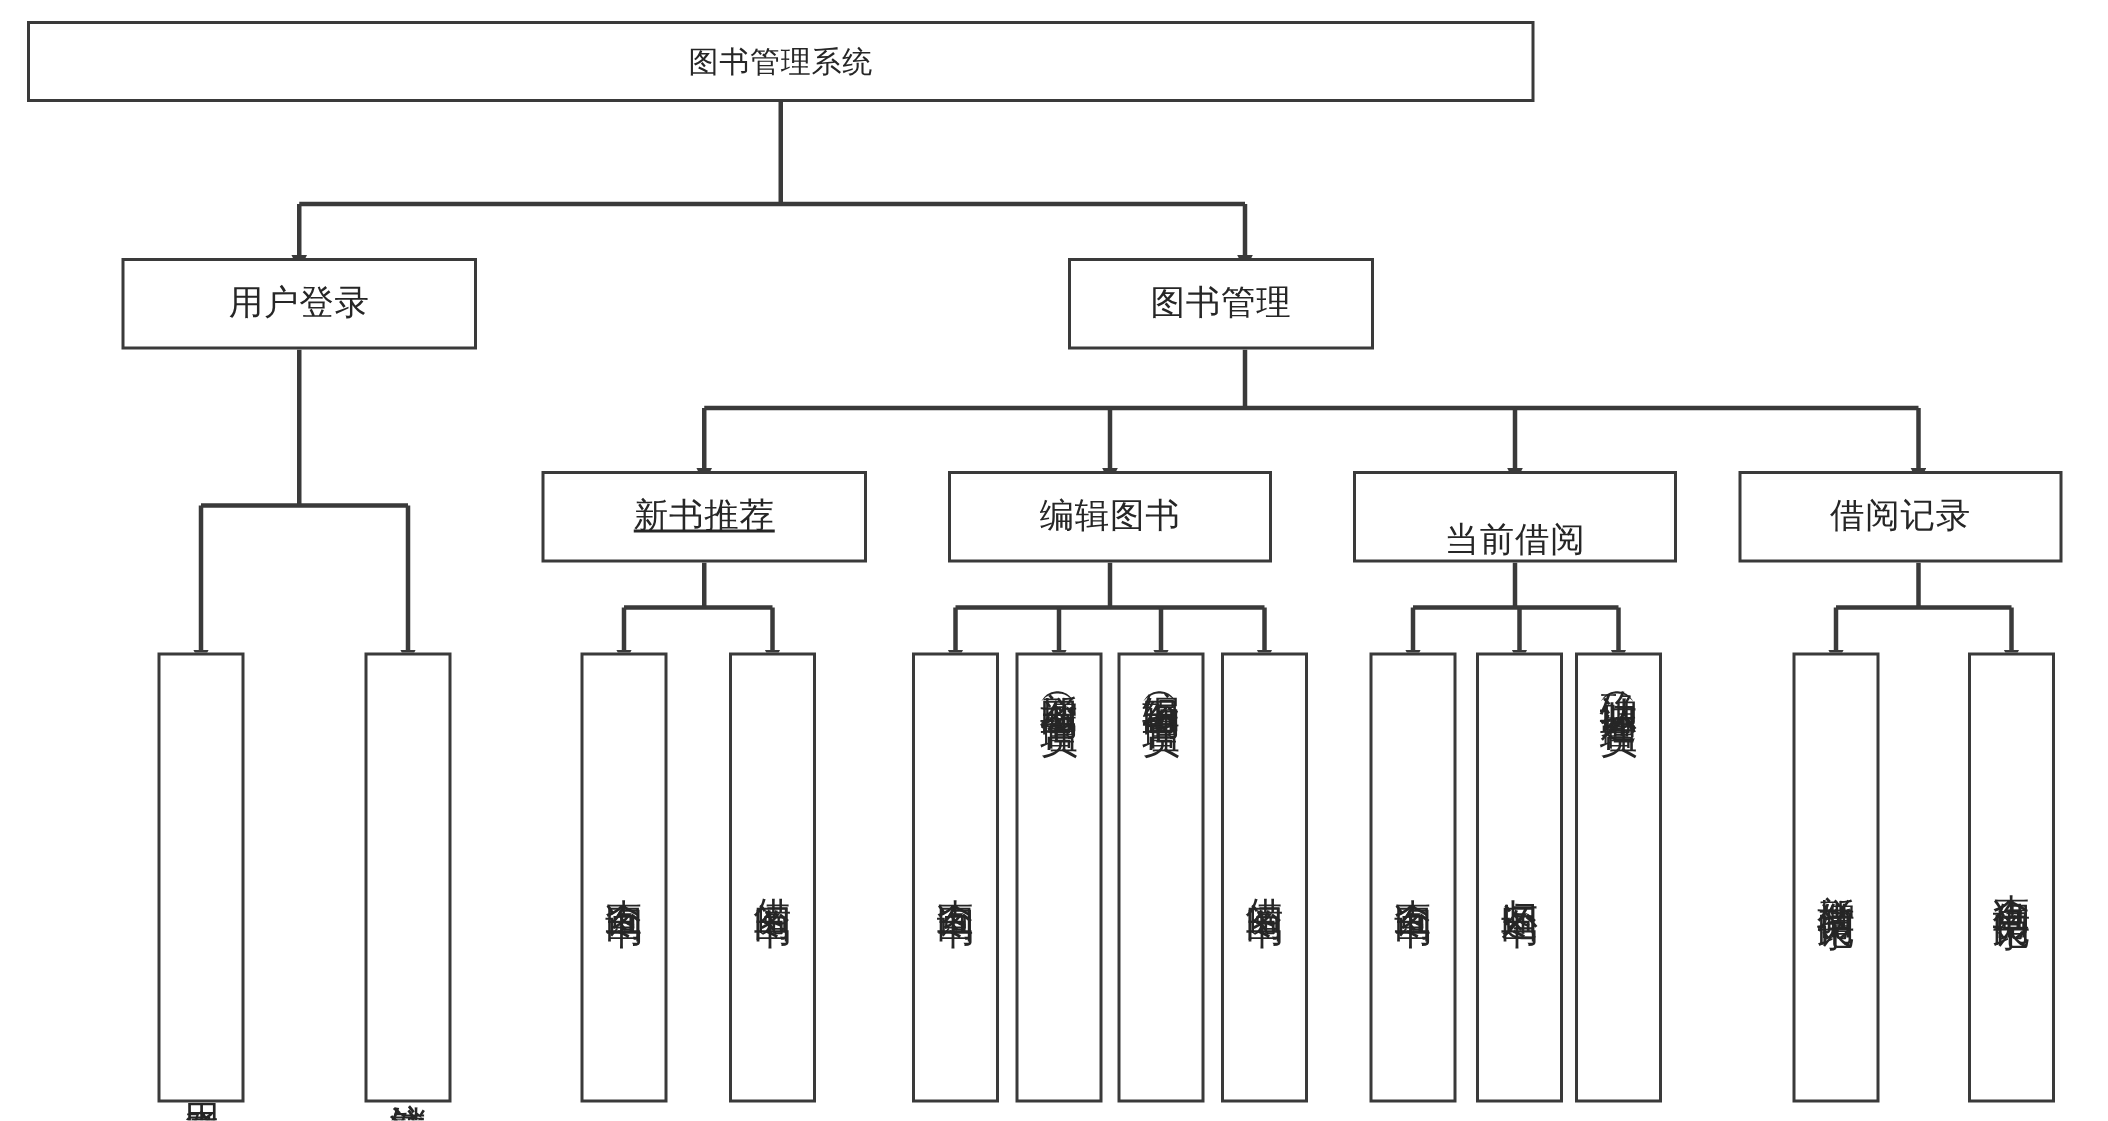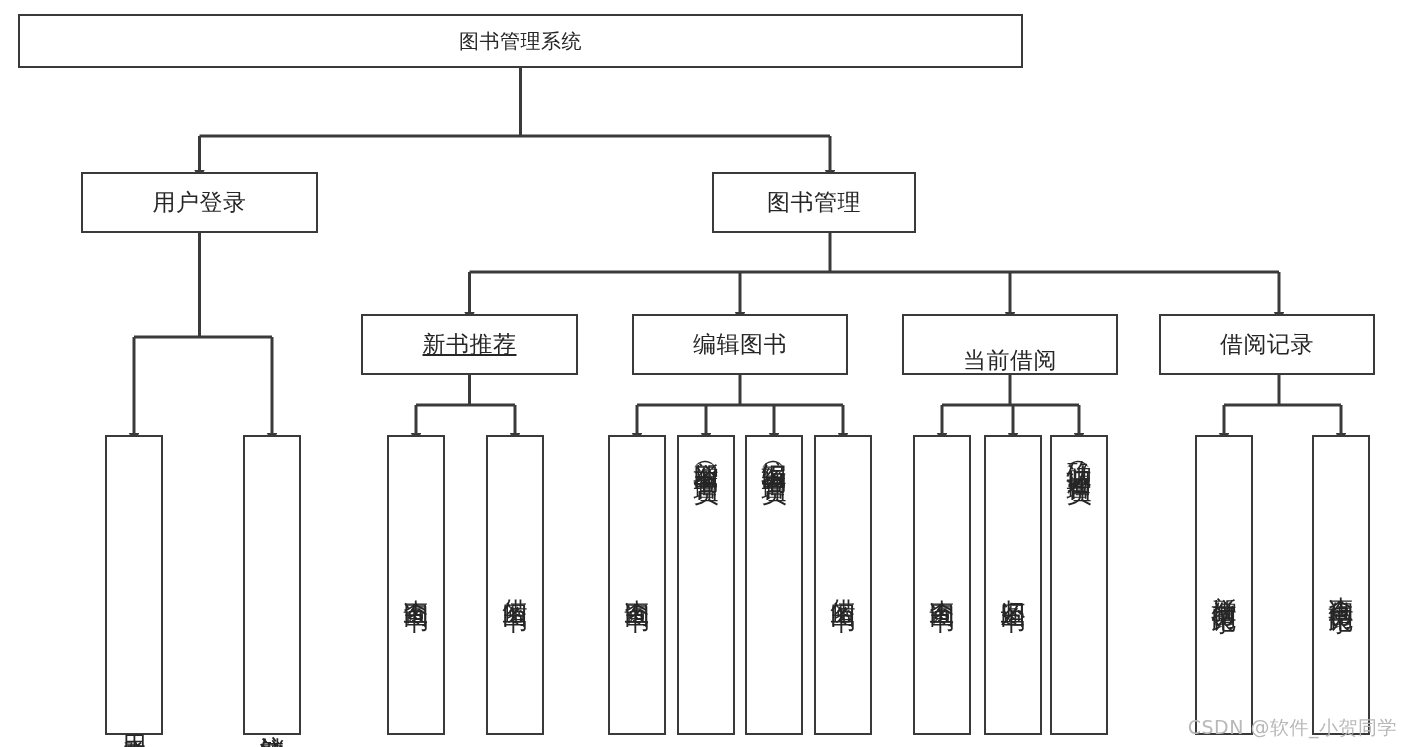--- a/index.html
+++ b/index.html
@@ -183,14 +183,13 @@
         <span class="label" style="color: rgb(38, 38, 38);">确认归还（管理员）</span>
       </div>
       <div class="node v anchor-middle" id="node-leaf-12" style="left: 1195px; top: 435px; width: 58px; height: 300px; border-color: rgb(58, 58, 58); background: rgb(255, 255, 255);">
         <span class="label" style="color: rgb(38, 38, 38);">新增借阅记录</span>
       </div>
       <div class="node v anchor-middle" id="node-leaf-13" style="left: 1312px; top: 435px; width: 58px; height: 300px; border-color: rgb(58, 58, 58); background: rgb(255, 255, 255);">
         <span class="label" style="color: rgb(38, 38, 38);">查询借阅记录</span>
       </div>
     </div>
 
-  <div id="watermark">CSDN @软件_小贺同学</div>
 </div>
 
 </body></html>

